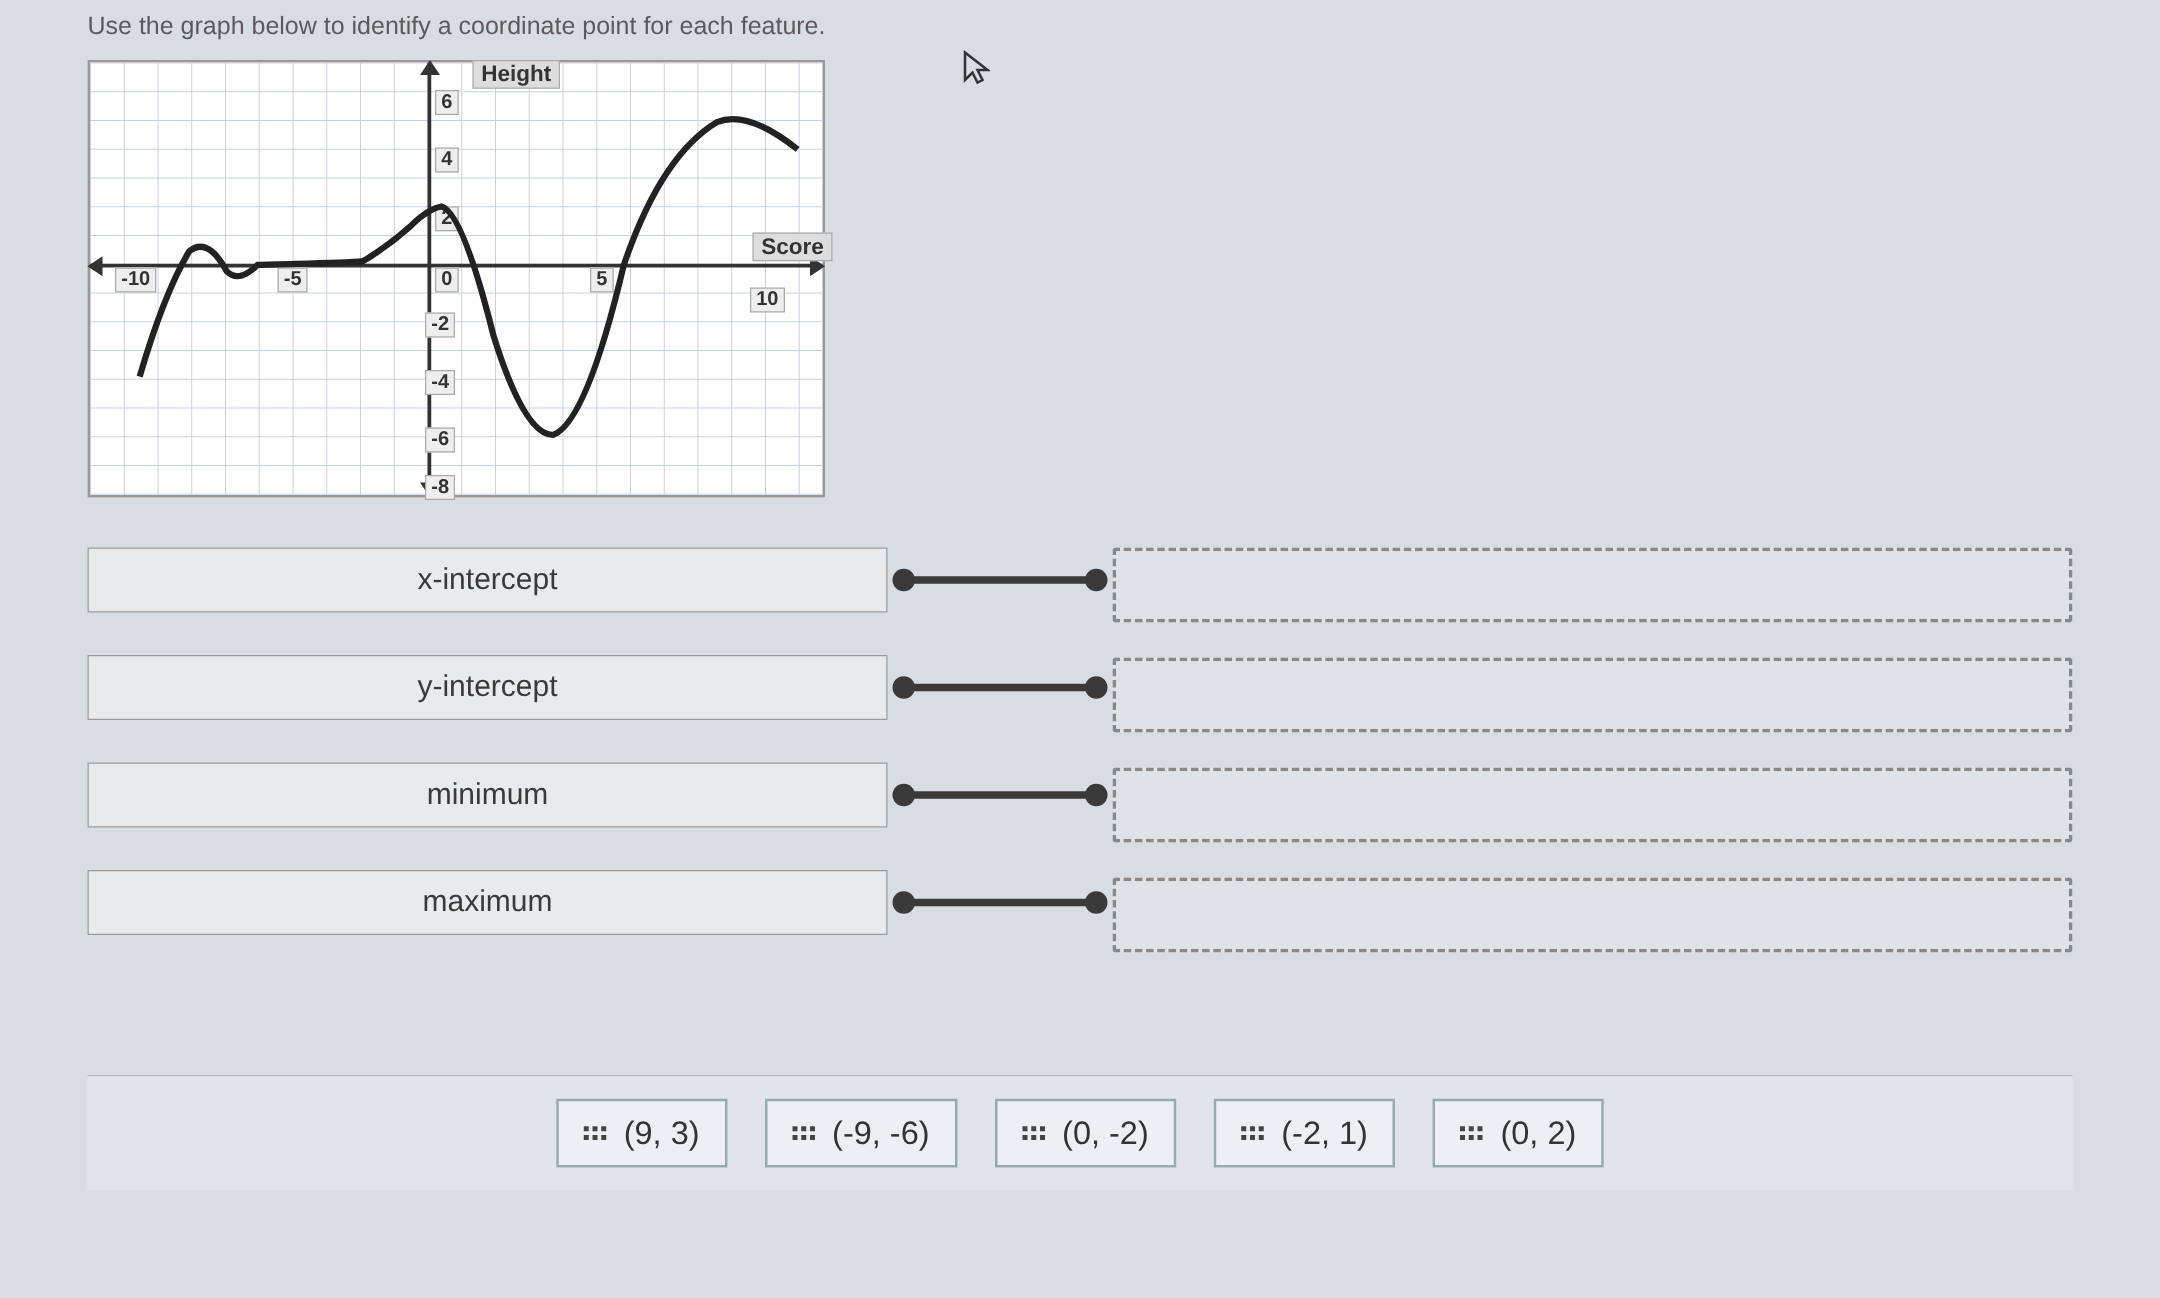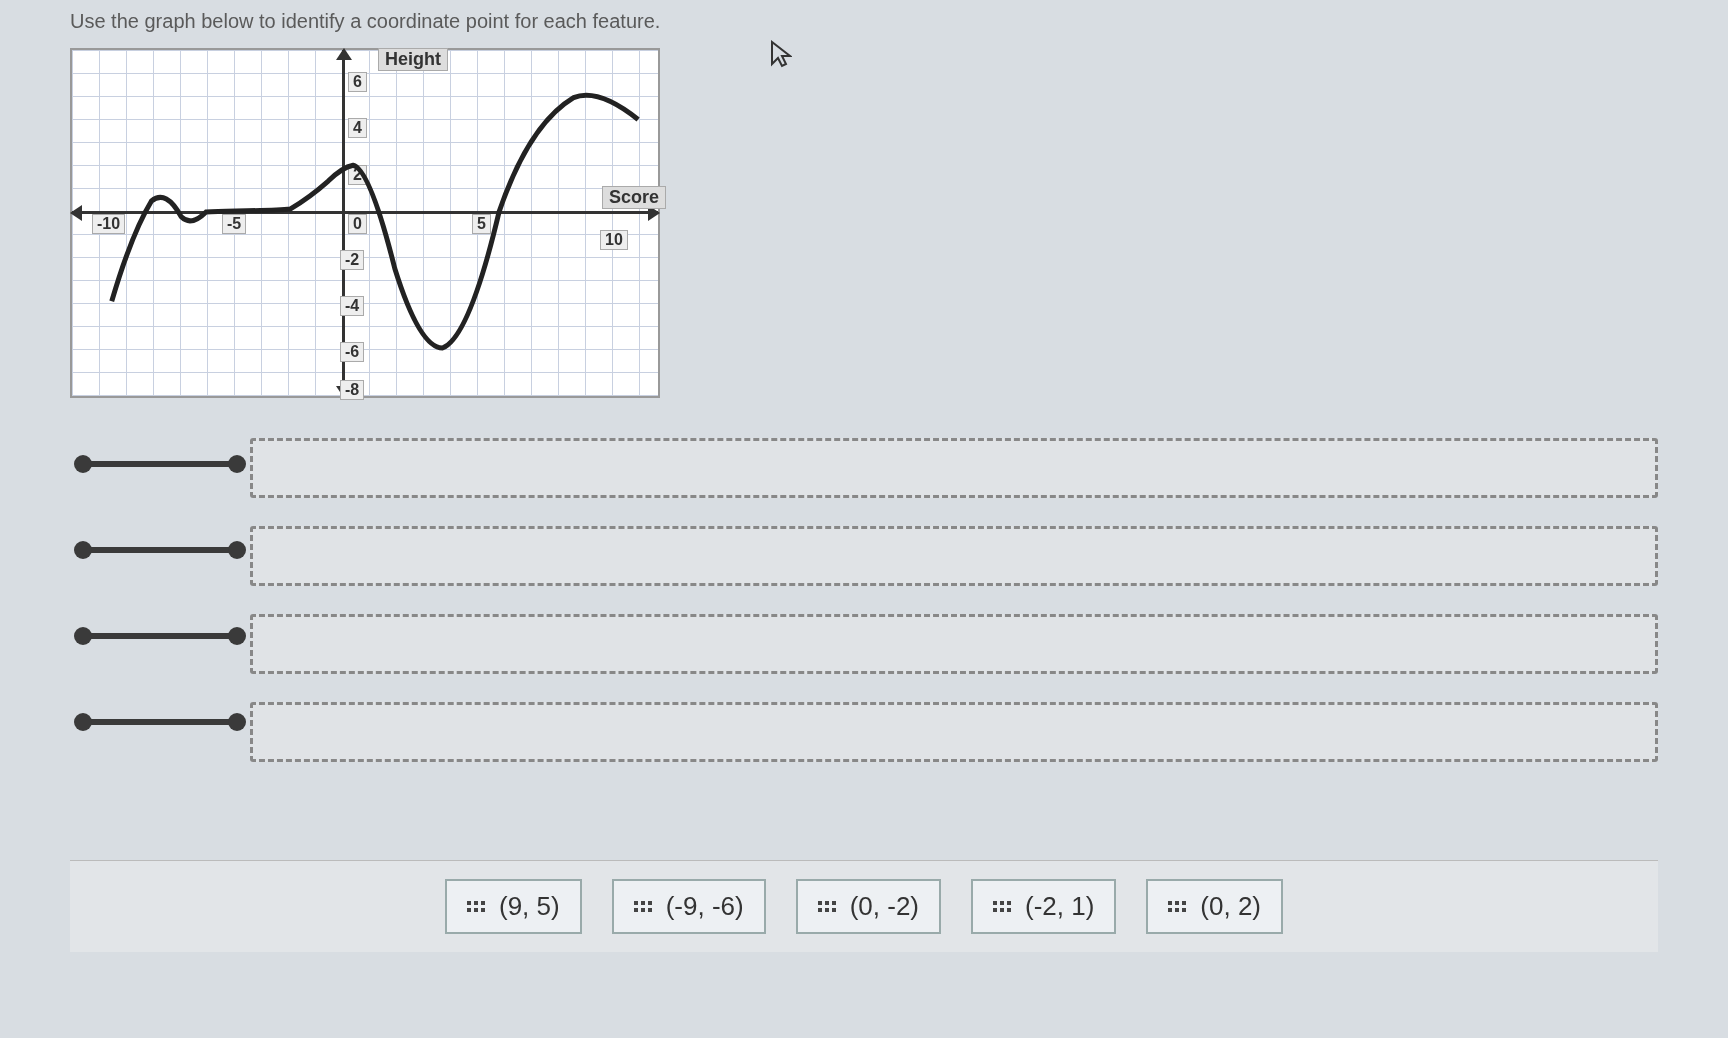--- a/index.html
+++ b/index.html
@@ -163,20 +163,26 @@
   <div class="tick-label" style="left:268px; top:246px;">-4</div>
   <div class="tick-label" style="left:268px; top:292px;">-6</div>
   <div class="tick-label" style="left:268px; top:330px;">-8</div>
 
   <svg class="curve" viewBox="0 0 590 350">
     <path d="M 40 253 Q 60 185 80 152 Q 95 140 110 168 Q 120 178 135 163 C 160 162 200 162 220 160 Q 240 148 258 132 Q 272 118 283 116 Q 300 120 325 220 Q 350 300 373 300 Q 400 290 430 163 Q 460 75 505 48 Q 530 38 570 70" fill="none" stroke="#222" stroke-width="5"></path>
   </svg>
 </div>
 
 <div class="matching-area">
+  <div class="left-col">
+    <div class="feature-box">x-intercept</div>
+    <div class="feature-box">y-intercept</div>
+    <div class="feature-box">minimum</div>
+    <div class="feature-box">maximum</div>
+  </div>
   <div class="connector-col">
     <div class="connector">
         <div class="connector-line"></div>
         <div class="dot left"></div>
         <div class="dot right"></div>
       </div>
     <div class="connector">
         <div class="connector-line"></div>
         <div class="dot left"></div>
         <div class="dot right"></div>
@@ -203,21 +209,21 @@
 <div class="answer-bank">
   <div class="choice">
     <span class="drag-icon">
         <span></span>
         <span></span>
         <span></span>
         <span></span>
         <span></span>
         <span></span>
       </span>
-    <span>(9, 5)</span>
+    <span>(9, 3)</span>
   </div>
   <div class="choice">
     <span class="drag-icon">
         <span></span>
         <span></span>
         <span></span>
         <span></span>
         <span></span>
         <span></span>
       </span>

